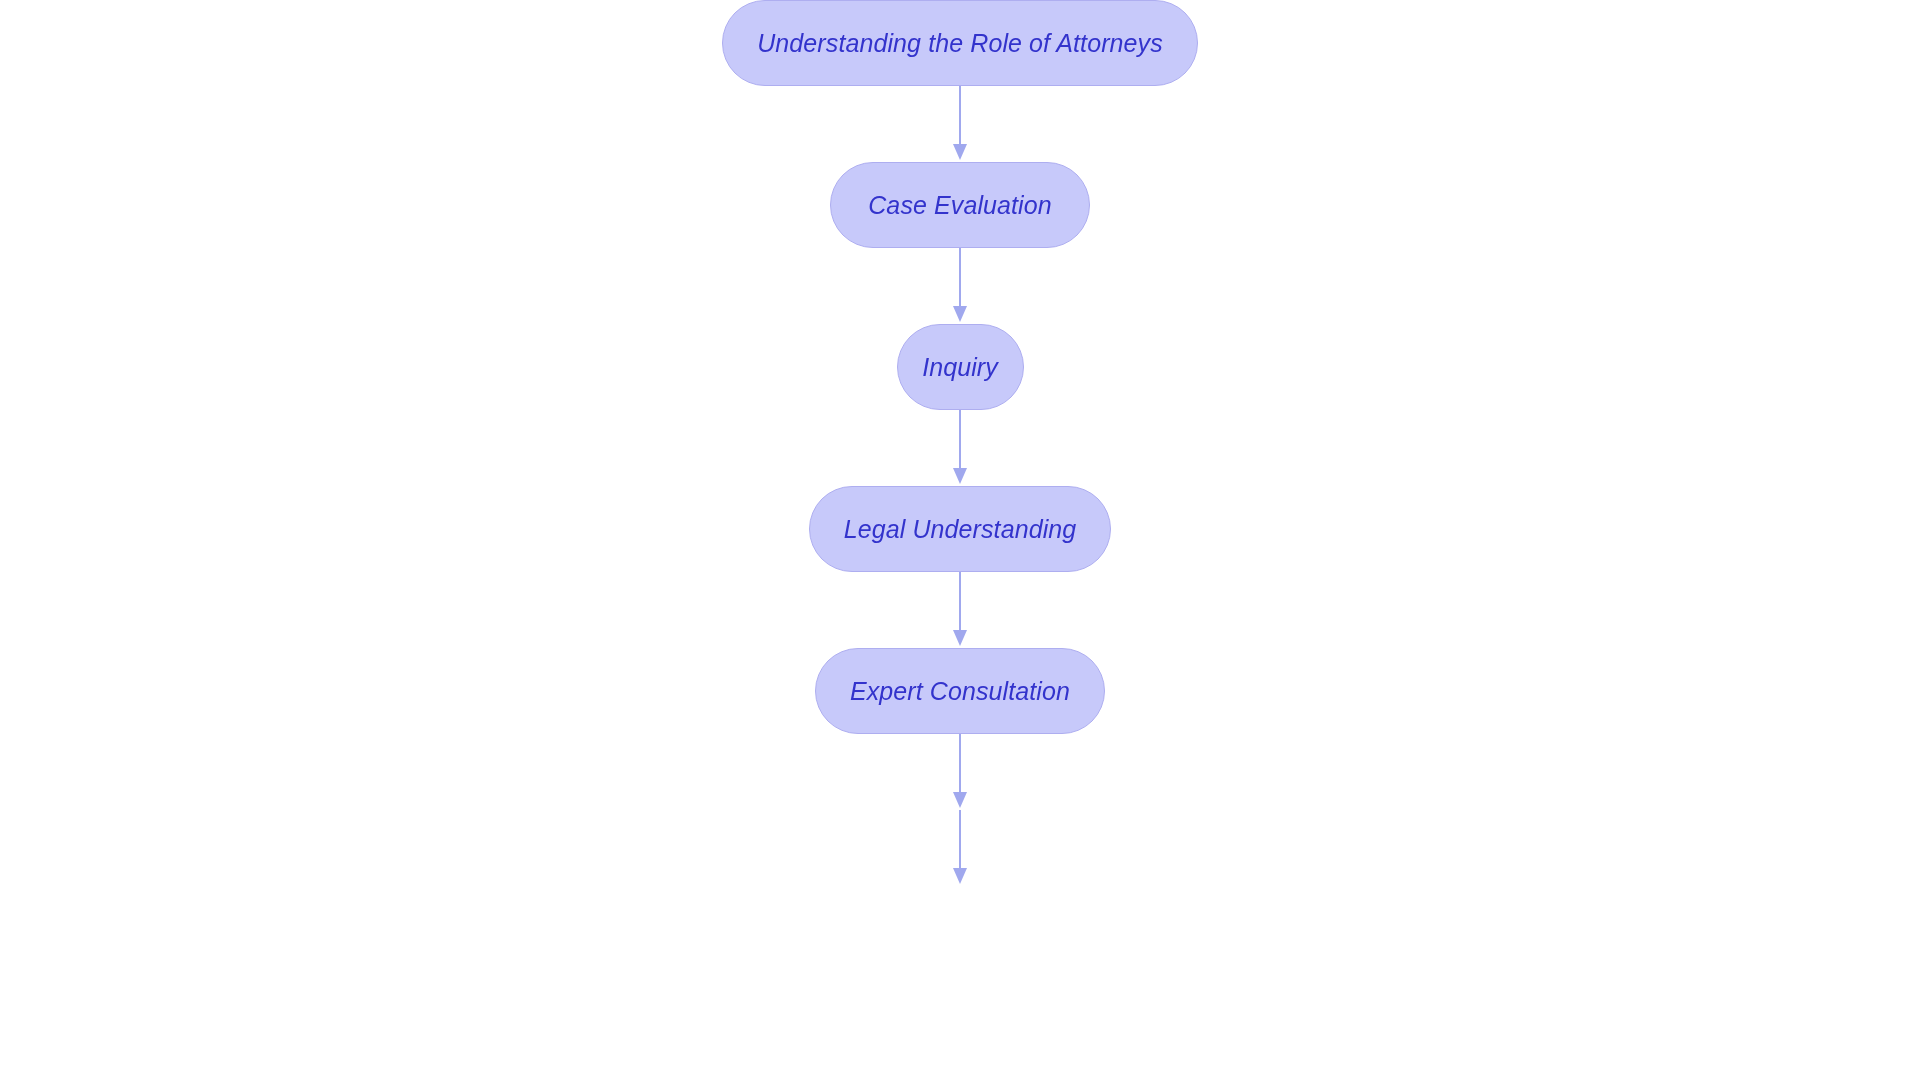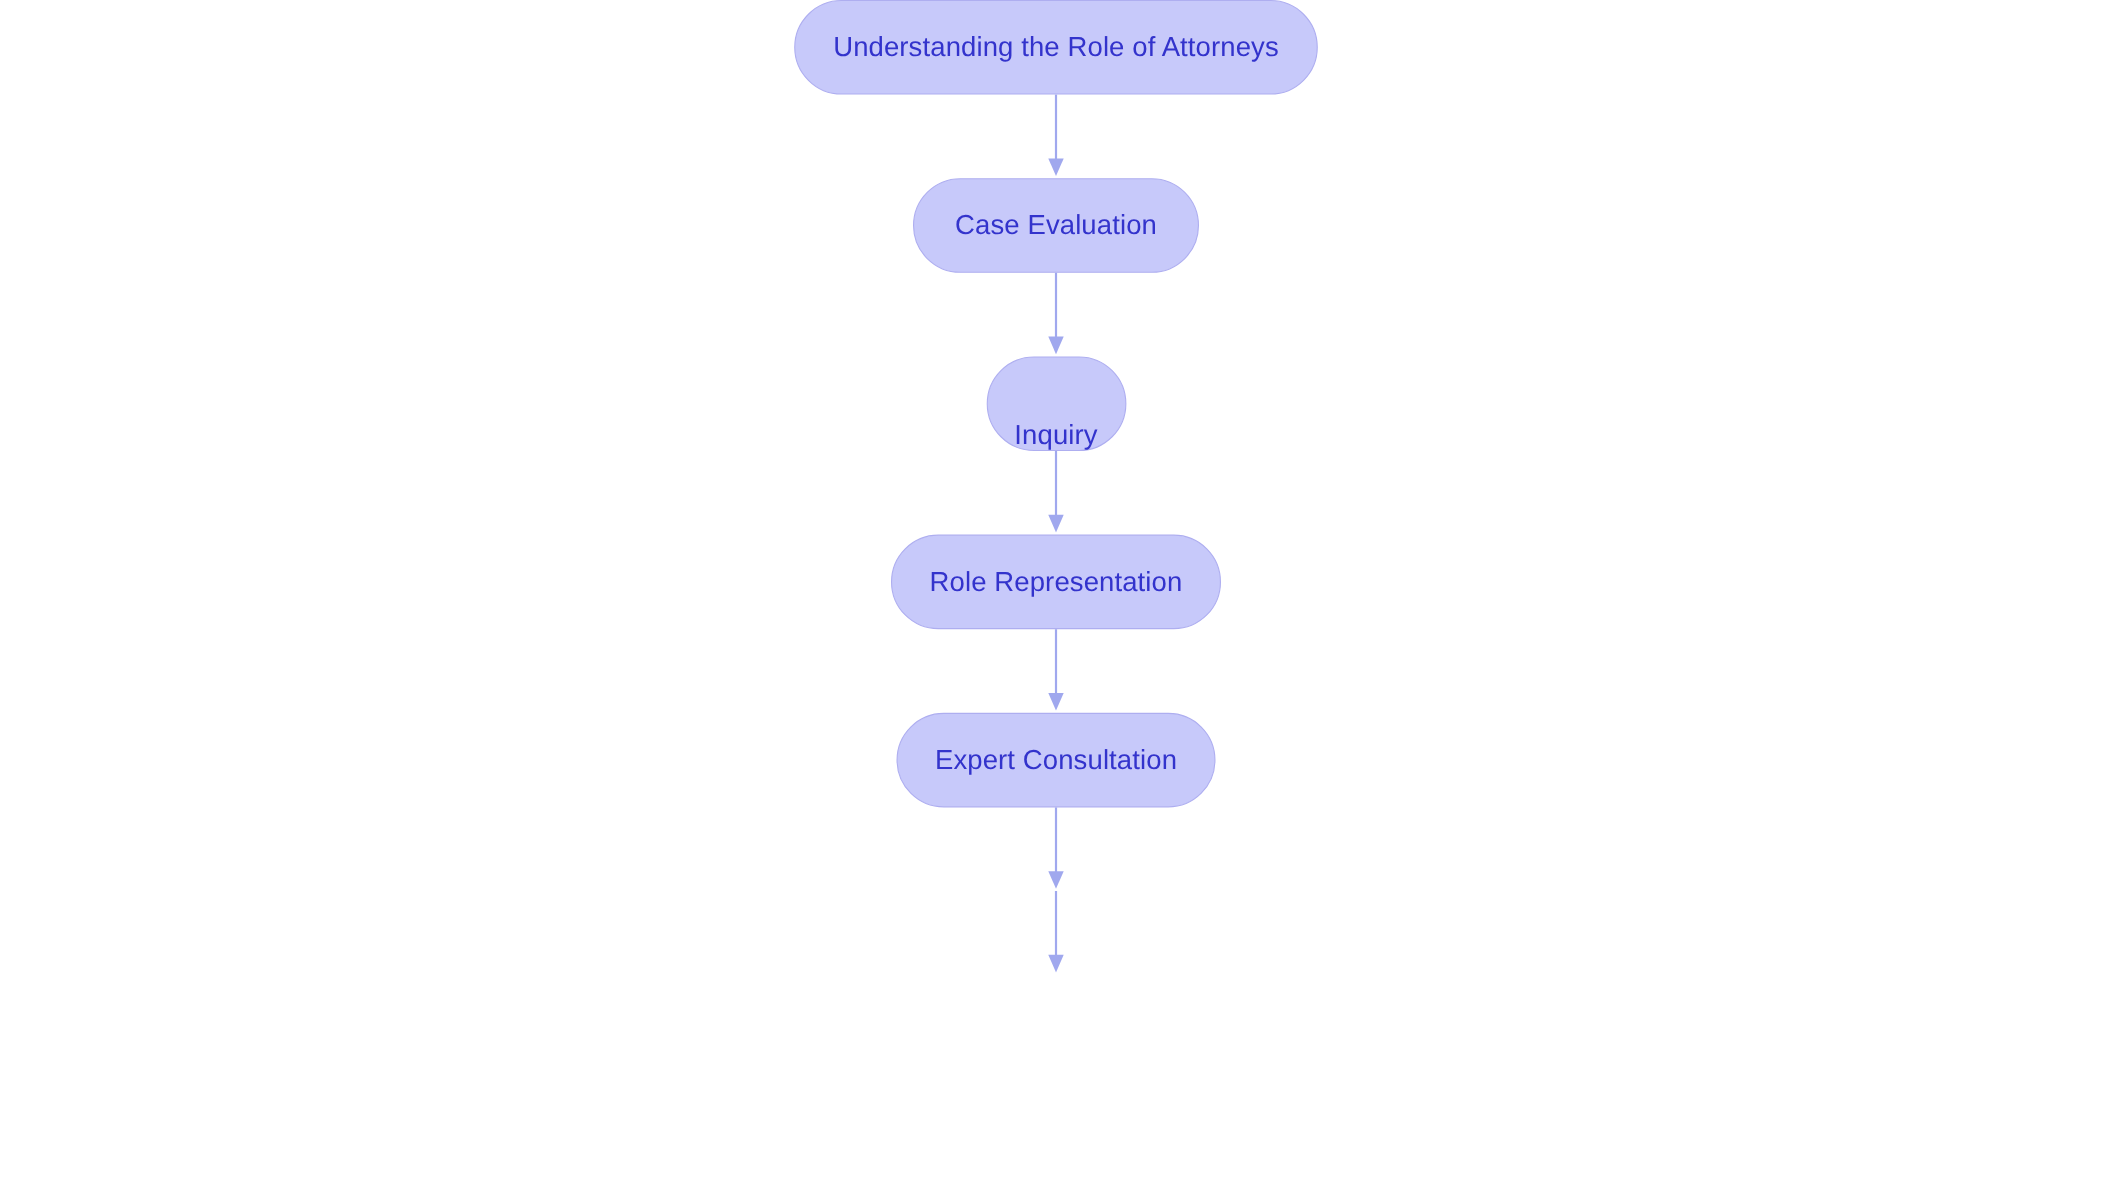--- a/index.html
+++ b/index.html
@@ -12,20 +12,21 @@
     background: #ffffff;
     font-family: "Liberation Sans", sans-serif;
     overflow: hidden;
   }
 
   #flowchart {
     position: relative;
     width: 1920px;
     height: 1083px;
     background: #ffffff;
+    font-style: italic;
   }
 
   .flow-column {
     position: absolute;
     left: 0;
     top: 0;
     width: 1920px;
     height: 1083px;
     display: flex;
     flex-direction: column;
@@ -53,21 +54,21 @@
     font-weight: 400;
     line-height: 1;
     white-space: nowrap;
     letter-spacing: 0.1px;
   }
 
   .node.size-xl  { min-width: 413px; }
   .node.size-lg  { min-width: 296px; }
   .node.size-md  { min-width: 260px; align-items: center; }
   .node.size-sm  { min-width: 220px; align-items: center; }
-  .node.size-xs  { min-width: 127px; padding: 0 22px; align-items: flex-end; }
+  .node.size-xs  { min-width: 127px; padding: 0 22px; }
 
   .connector {
     flex: 0 0 auto;
     width: 24px;
     height: 76px;
     position: relative;
     display: block;
   }
   .connector svg {
     display: block;
@@ -109,21 +110,21 @@
     </div>
 
     <div class="connector">
       <svg viewBox="0 0 24 76" xmlns="http://www.w3.org/2000/svg" aria-hidden="true">
         <line x1="12" y1="0" x2="12" y2="62" stroke="#a0a8ee" stroke-width="2"></line>
         <polygon points="12,74 5,58 19,58" fill="#a0a8ee"></polygon>
       </svg>
     </div>
 
     <div class="node size-lg">
-      <span class="node-label">Role Representation</span>
+      <span class="node-label">Legal Understanding</span>
     </div>
 
     <div class="connector">
       <svg viewBox="0 0 24 76" xmlns="http://www.w3.org/2000/svg" aria-hidden="true">
         <line x1="12" y1="0" x2="12" y2="62" stroke="#a0a8ee" stroke-width="2"></line>
         <polygon points="12,74 5,58 19,58" fill="#a0a8ee"></polygon>
       </svg>
     </div>
 
     <div class="node size-sm">

